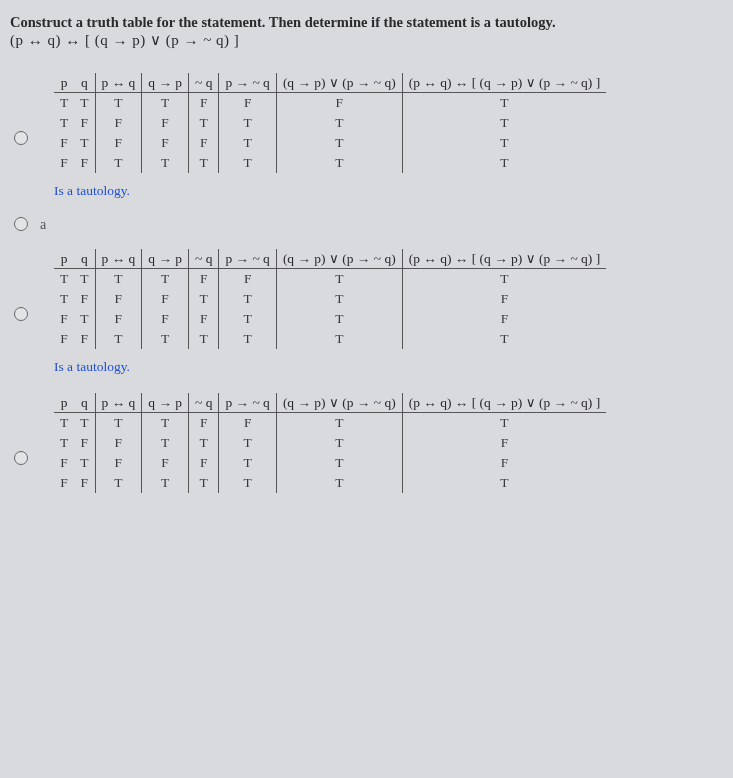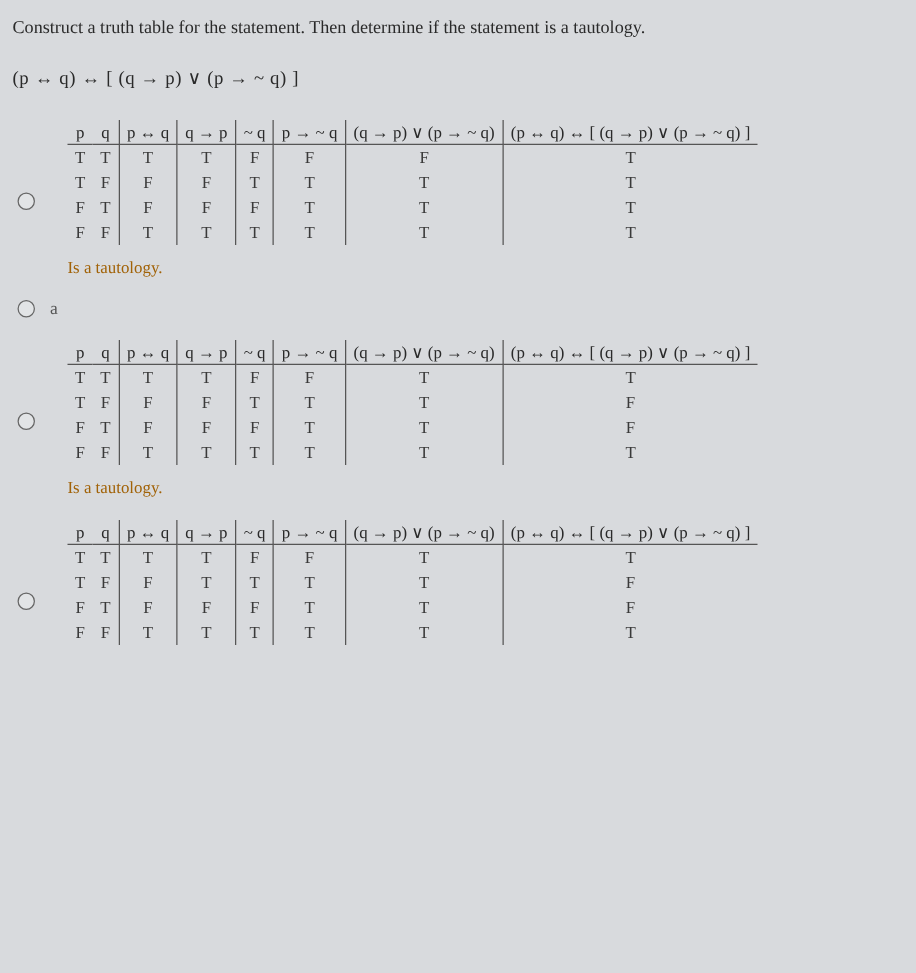--- a/index.html
+++ b/index.html
@@ -7,22 +7,21 @@
       width: 733px;
       height: 778px;
       background: #d8dadd;
       font-family: Georgia, 'Times New Roman', serif;
       color: #2a2a2a;
       padding: 8px 10px;
       font-size: 14px;
       overflow: hidden;
     }
     .instruction {
-      font-weight: normal;
-      margin-bottom: 22px;
+      font-weight: bold;
       margin-top: 6px;
       font-size: 14.5px;
     }
     .formula {
       font-size: 15px;
       margin-bottom: 24px;
       letter-spacing: 0.5px;
     }
     .option-block {
       margin-left: 30px;
@@ -68,21 +67,21 @@
       color: #3a3a3a;
     }
     .hdr-row th {
       border-bottom: 1px solid #555;
     }
     .vline-r { border-right: 1px solid #555; }
     .caption {
       margin-left: 14px;
       margin-top: 6px;
       font-size: 13.5px;
-      color: #a16207;
+      color: #1d4ed8;
     }
     .a-label {
        font-size: 14px;
        color: #555;
     }
   </style>
 </head>
 <body>
 
 <div class="instruction">Construct a truth table for the statement. Then determine if the statement is a tautology.</div>

